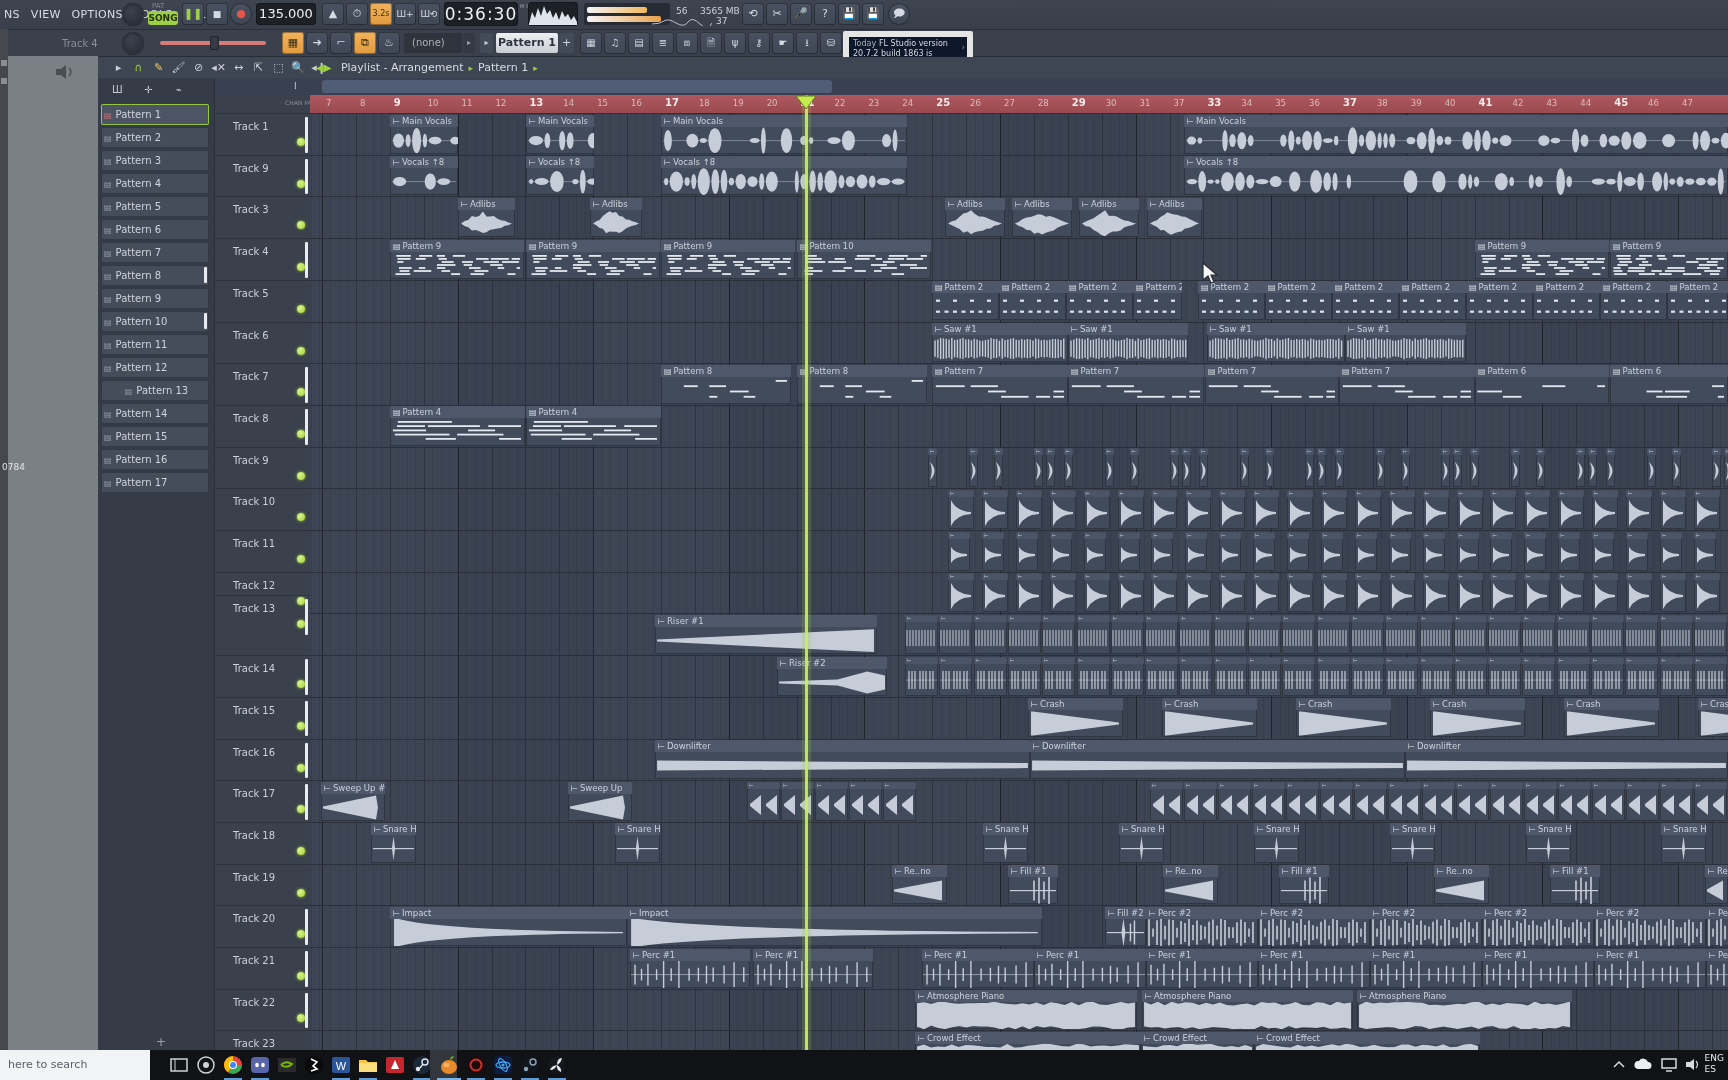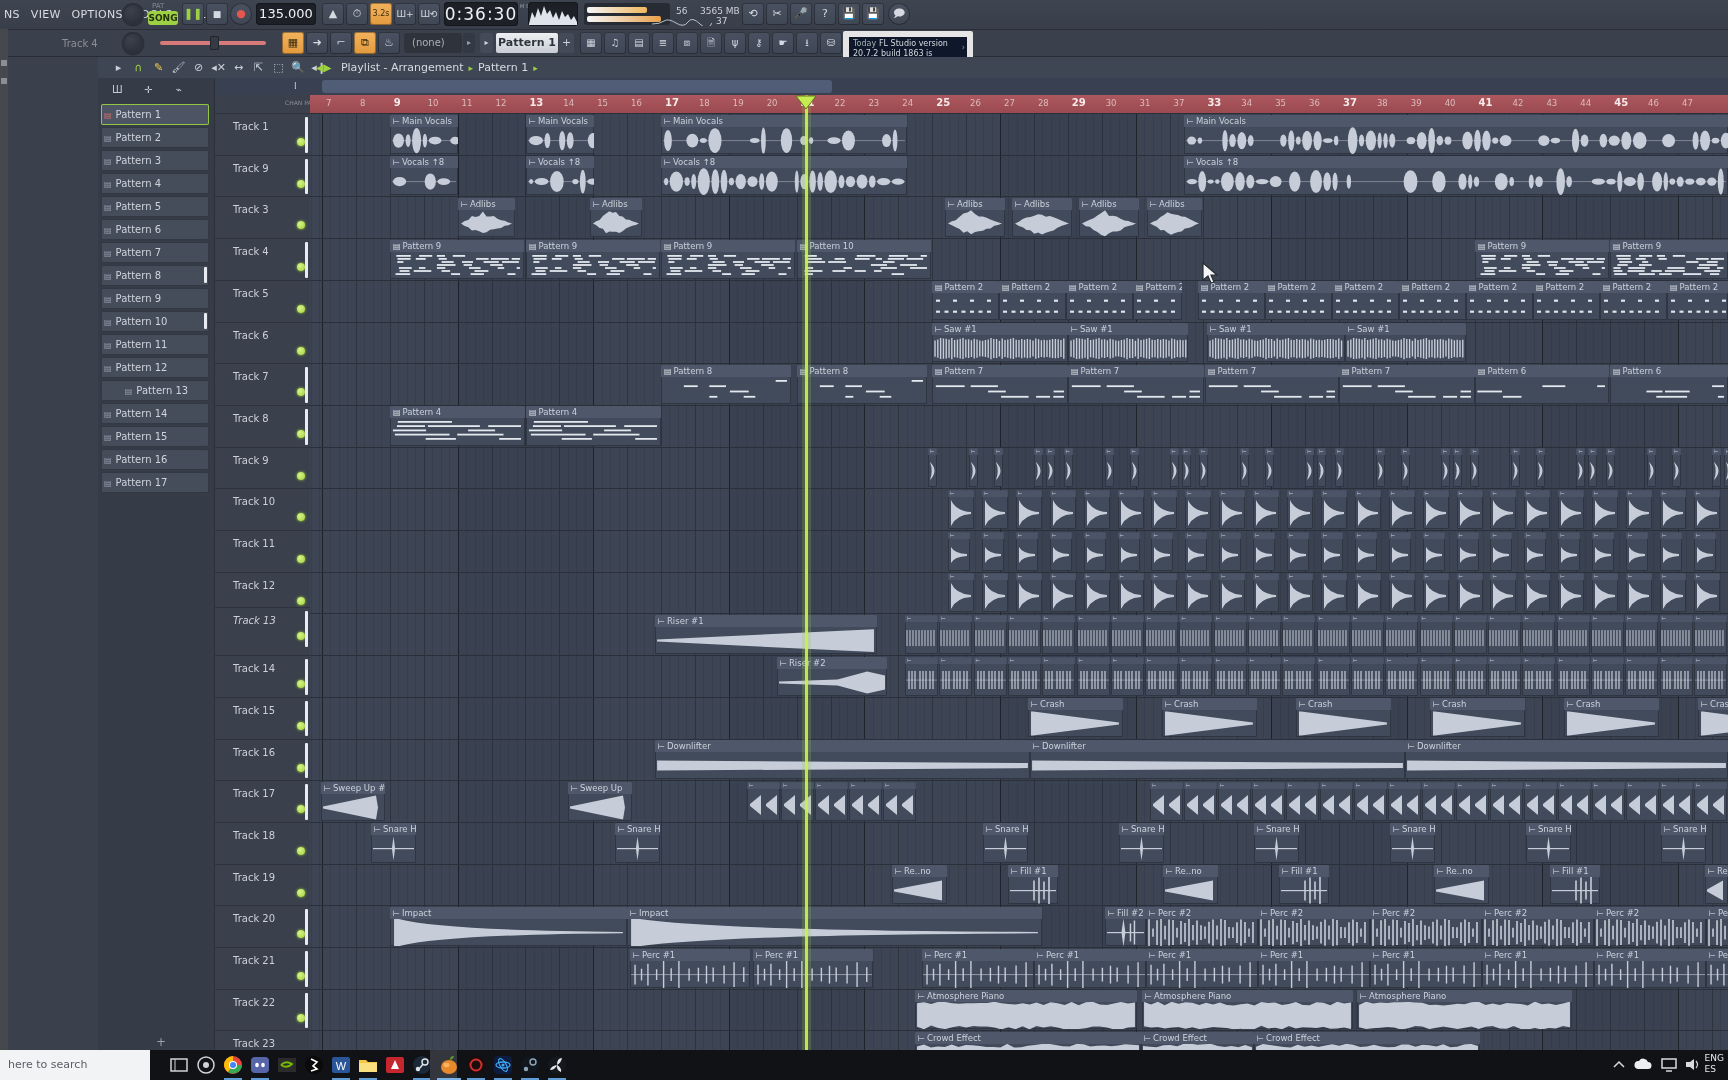--- a/index.html
+++ b/index.html
@@ -159,20 +159,27 @@
     <div id="breadcrumb" style="left:218px;">
       <span style="color:#9ed043;font-size:10px;">◀▶</span>
       <span style="margin-left:6px;">Playlist - Arrangement</span><span class="sep">▸</span><span>Pattern 1</span><span class="sep">▸</span>
     </div>
   </div>
 
   <div id="leftstrip">
     <div class="abs" style="left:1px;top:31px;width:6px;height:6px;background:#8b8e93;"></div>
     <div class="abs" style="left:1px;top:49px;width:6px;height:6px;background:#8b8e93;"></div>
   </div>
+  <div id="graypanel">
+    <svg class="abs" style="left:46px;top:8px;" width="22" height="16">
+      <polygon points="2,5 7,5 12,1 12,15 7,11 2,11" fill="#4a4e54"></polygon>
+        <path d="M15,4 Q19,8 15,12" stroke="#4a4e54" fill="none" stroke-width="1.5"></path>
+    </svg>
+    <div class="abs" style="left:-6px;top:406px;color:#e3e4e6;font-size:9px;">0784</div>
+  </div>
 
   <div id="sidebar">
     <div class="abs" style="left:14px;top:6px;color:#c3c9d2;font-size:10px;">Ш</div>
     <div class="abs" style="left:46px;top:6px;color:#c3c9d2;font-size:10px;">✛</div>
     <div class="abs" style="left:78px;top:6px;color:#c3c9d2;font-size:10px;">⌁</div>
     <div id="patlist">
         <div class="pat-item sel" style="top: 26px;"><span class="mini" style="color: rgb(212, 114, 107);">▤</span><span>Pattern 1</span></div>
         <div class="pat-item" style="top: 49px;"><span class="mini">▤</span><span>Pattern 2</span></div>
         <div class="pat-item" style="top: 72px;"><span class="mini">▤</span><span>Pattern 3</span></div>
         <div class="pat-item" style="top: 95px;"><span class="mini">▤</span><span>Pattern 4</span></div>
@@ -240,21 +247,21 @@
         <div class="led" style="top: 24px;"></div>
       </div>
       <div class="trk" style="top: 435px; height: 41.7px;">
         <div class="nm">Track 11</div>
         <div class="led" style="top: 24px;"></div>
       </div>
       <div class="trk" style="top: 476.7px; height: 41.7px;">
         <div class="nm">Track 12</div>
         <div class="led" style="top: 24px;"></div>
       </div>
-      <div class="trk" style="top: 512px; height: 41.7px; font-style: italic;">
+      <div class="trk" style="top: 500px; height: 41.7px;">
         <div class="nm">Track 13</div>
         <div class="led" style="top: 24px;"></div>
         <div class="accentbar" style="top: 3px; height: 35.7px;"></div>
       </div>
       <div class="trk" style="top: 560.1px; height: 41.7px;">
         <div class="nm">Track 14</div>
         <div class="led" style="top: 24px;"></div>
         <div class="accentbar" style="top: 3px; height: 35.7px;"></div>
       </div>
       <div class="trk" style="top: 601.8px; height: 41.7px;">

